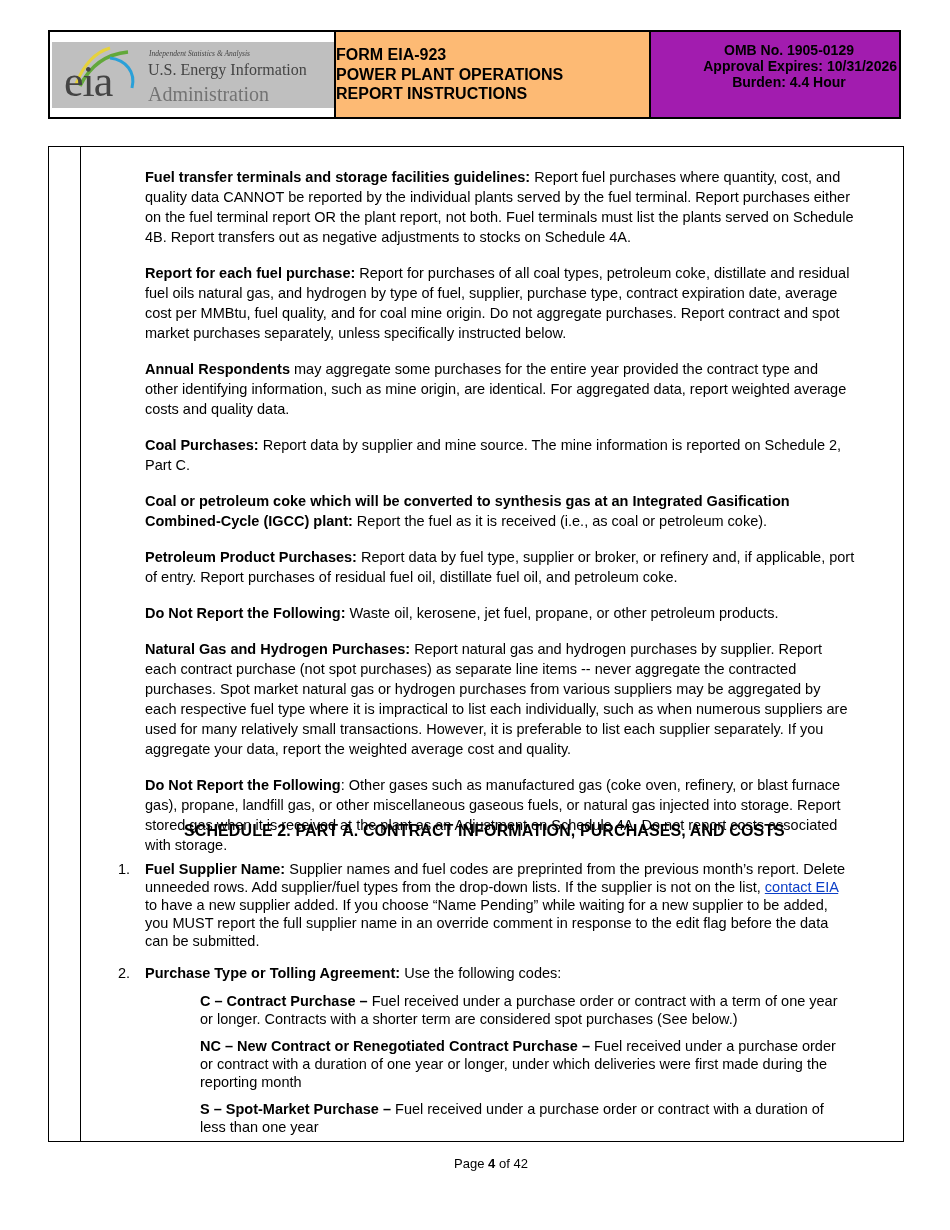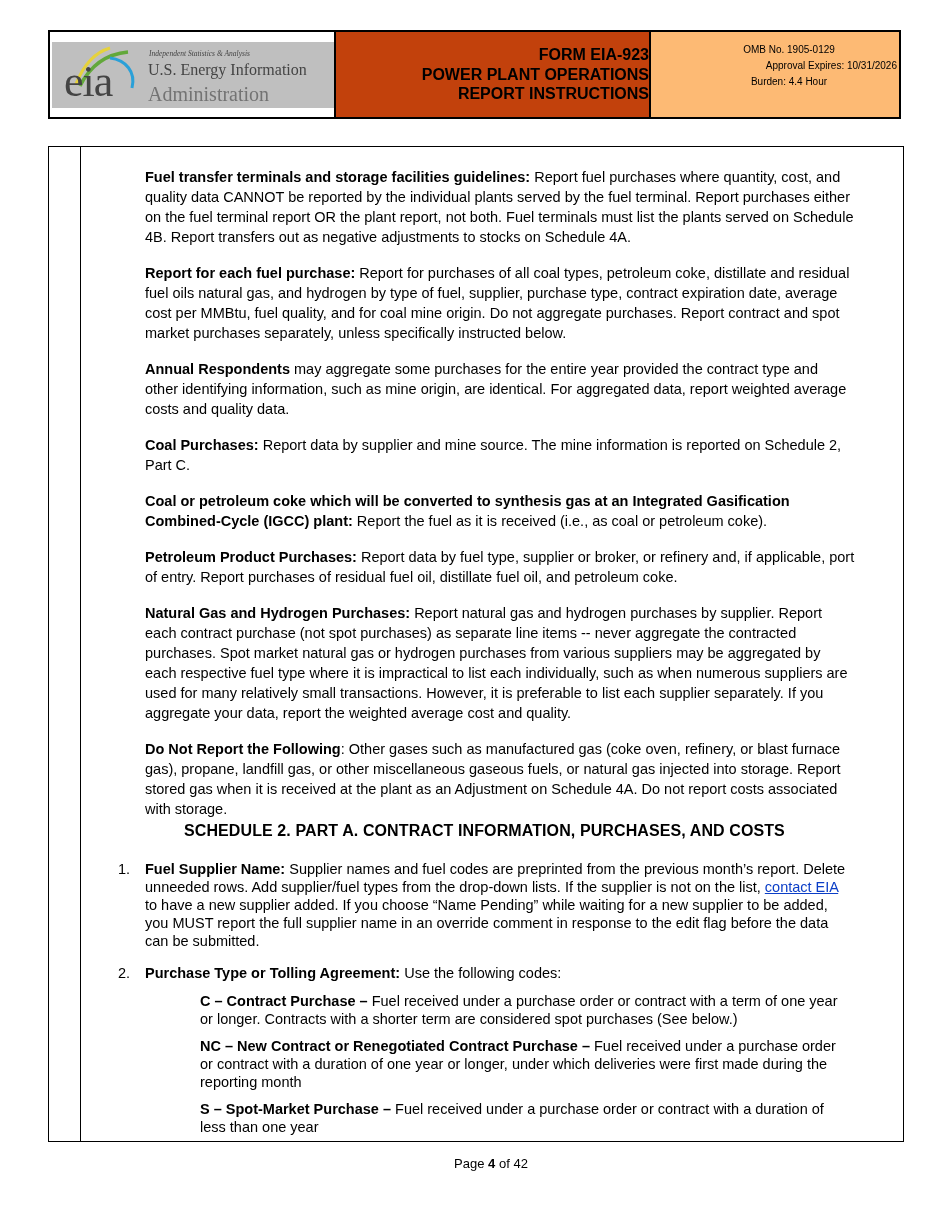--- a/index.html
+++ b/index.html
@@ -8,22 +8,22 @@
     .header { position: absolute; left: 48px; top: 30px; width: 853px; height: 89px; border: 2px solid #000; display: flex; box-sizing: border-box; }
     .hdr-logo { width: 286px; border-right: 2px solid #000; box-sizing: border-box; position: relative; background: #fff; }
     .logo-box { position: absolute; left: 2px; top: 10px; width: 282px; height: 66px; background: #bfbfbf; }
     .logo-strip { position: absolute; left: 2px; top: 76px; width: 282px; height: 8px; background: #fff; }
     .logo-eia { position: absolute; left: 14px; top: 28px; font-family: "Liberation Serif", serif; font-size: 44px; color: #444; letter-spacing: -1px; line-height: 1; }
     .logo-swoosh { position: absolute; left: 20px; top: 10px; }
     .logo-tag { position: absolute; left: 99px; top: 17px; font-family: "Liberation Serif", serif; font-style: italic; font-size: 7.5px; color: #444; }
     .logo-name1 { position: absolute; left: 98px; top: 30px; font-family: "Liberation Serif", serif; font-size: 16px; color: #444; line-height: 1; }
     .logo-name2 { position: absolute; left: 98px; top: 52px; font-family: "Liberation Serif", serif; font-size: 20px; color: #737373; line-height: 1; }
 
-    .hdr-title { width: 315px; border-right: 2px solid #000; box-sizing: border-box; background: #c2410c; display: flex; flex-direction: column; align-items: flex-end; justify-content: center; font-weight: bold; font-size: 16px; line-height: 19.5px; }
-    .hdr-omb { flex: 1; background: #fdba74; font-weight: normal; font-size: 10px; line-height: 16px; padding-top: 10px; text-align: right; padding-right: 2px; box-sizing: border-box; }
+    .hdr-title { width: 315px; border-right: 2px solid #000; box-sizing: border-box; background: #fdba74; display: flex; flex-direction: column; align-items: flex-start; justify-content: center; font-weight: bold; font-size: 16px; line-height: 19.5px; }
+    .hdr-omb { flex: 1; background: #a21caf; font-weight: bold; font-size: 14px; line-height: 16px; padding-top: 10px; text-align: right; padding-right: 2px; box-sizing: border-box; }
     .hdr-omb div { text-align: center; }
     .hdr-omb .omb-line { padding-left: 30px; }
 
     .frame { position: absolute; left: 48px; top: 146px; width: 856px; height: 996px; border: 1px solid #000; box-sizing: border-box; }
     .frame-divider { position: absolute; left: 80px; top: 146px; width: 1px; height: 996px; background: #000; }
 
     .content { position: absolute; left: 145px; top: 167px; width: 710px; font-size: 14.5px; line-height: 20px; }
     .para { margin: 0 0 16px 0; }
     .para b { font-weight: bold; }
     .sched-heading { position: absolute; left: 184px; top: 822px; font-weight: bold; font-size: 16px; letter-spacing: 0.1px; }
@@ -69,20 +69,21 @@
 <div class="frame"></div>
 <div class="frame-divider"></div>
 
 <div class="content">
   <p class="para"><b>Fuel transfer terminals and storage facilities guidelines:</b><span> Report fuel purchases where quantity, cost, and quality data CANNOT be reported by the individual plants served by the fuel terminal.  Report purchases either on the fuel terminal report OR the plant report, not both.  Fuel terminals must list the plants served on Schedule 4B. Report transfers out as negative adjustments to stocks on Schedule 4A.</span></p>
   <p class="para"><b>Report for each fuel purchase:</b><span>  Report for purchases of all coal types, petroleum coke, distillate and residual fuel oils natural gas, and hydrogen by type of fuel, supplier, purchase type, contract expiration date,  average cost per MMBtu, fuel quality, and for coal mine origin.  Do not aggregate purchases. Report  contract and spot market purchases separately, unless specifically instructed below.</span></p>
   <p class="para"><b>Annual Respondents</b><span> may aggregate some purchases for the entire year provided the contract type and other identifying information, such as mine origin, are identical.  For aggregated data, report weighted average costs and quality data.</span></p>
   <p class="para"><b>Coal Purchases:</b><span> Report data by supplier and mine source.  The mine information is reported on Schedule 2, Part C.</span></p>
   <p class="para"><b>Coal or petroleum coke which will be converted to synthesis gas at an Integrated Gasification Combined-Cycle (IGCC) plant:</b><span> Report the fuel as it is received (i.e., as coal or petroleum coke).</span></p>
   <p class="para"><b>Petroleum Product Purchases:</b><span>  Report data by fuel type, supplier or broker, or refinery and, if applicable, port of entry.  Report purchases of residual fuel oil, distillate fuel oil, and petroleum coke.</span></p>
+  <p class="para"><b>Do Not Report the Following:</b><span> Waste oil, kerosene, jet fuel, propane, or other petroleum products.</span></p>
   <p class="para"><b>Natural Gas and Hydrogen Purchases:</b><span> Report natural gas and hydrogen purchases by supplier. Report each contract purchase (not spot purchases) as separate line items -- never aggregate the contracted purchases. Spot market natural gas or hydrogen purchases from various suppliers may be aggregated by each respective fuel type where it is impractical to list each individually, such as when numerous suppliers are used for many relatively small transactions. However, it is preferable to list each supplier separately. If you aggregate your data, report the weighted average cost and quality.</span></p>
   <p class="para"><b>Do Not Report the Following</b><span>:  Other gases such as manufactured gas (coke oven, refinery, or blast furnace gas), propane, landfill gas, or other miscellaneous gaseous fuels, or natural gas injected into storage.  Report stored gas when it is received at the plant as an Adjustment on Schedule 4A.  Do not report costs associated with storage.</span></p>
 </div>
 
 <div class="sched-heading">SCHEDULE 2. PART A. CONTRACT INFORMATION, PURCHASES, AND COSTS</div>
 
 <div class="list">
   <div class="list-item">
     <span class="list-num">1.</span>
     <span class="list-body"><b>Fuel Supplier Name:</b><span> Supplier names and fuel codes are preprinted from the previous month’s report. Delete unneeded rows.  Add supplier/fuel types from the drop-down lists. If the supplier is not on the list, </span><a class="link" href="#">contact EIA</a><span> to have a new supplier added.  If you choose “Name Pending” while waiting for a new supplier to be added, you MUST report the full supplier name in an override comment in response to the edit flag before the data can be submitted.</span></span>

